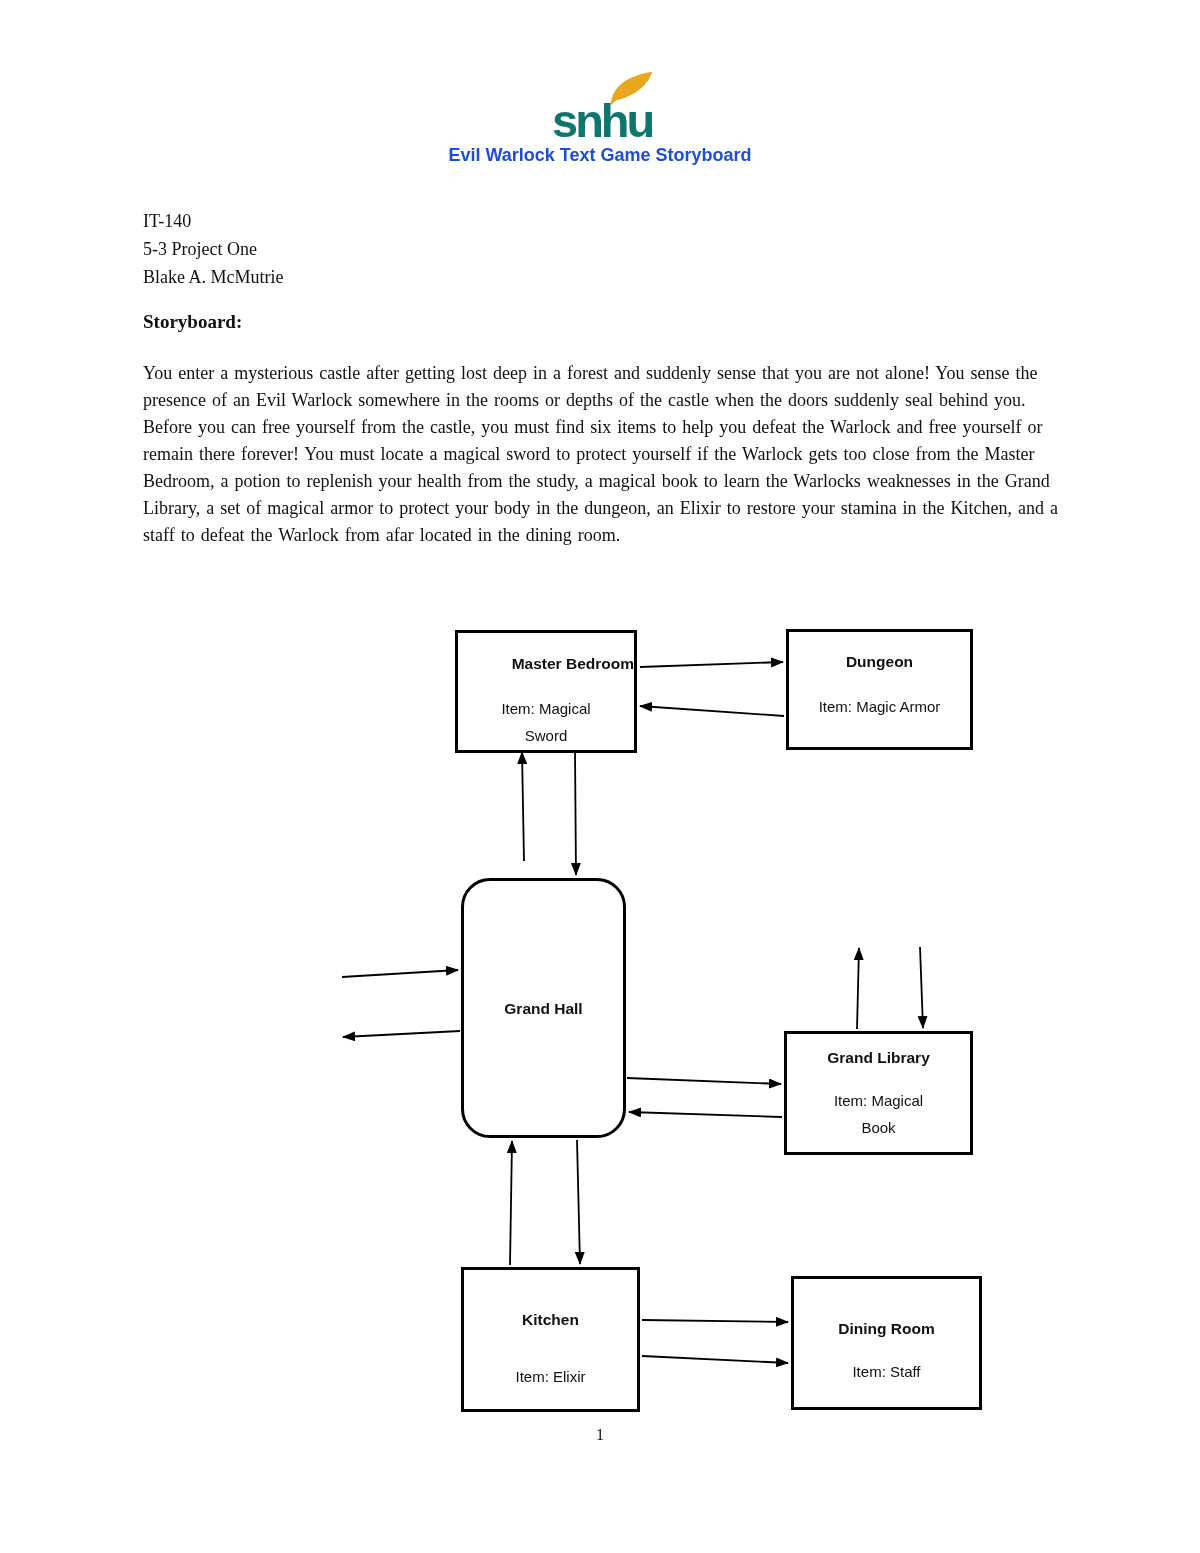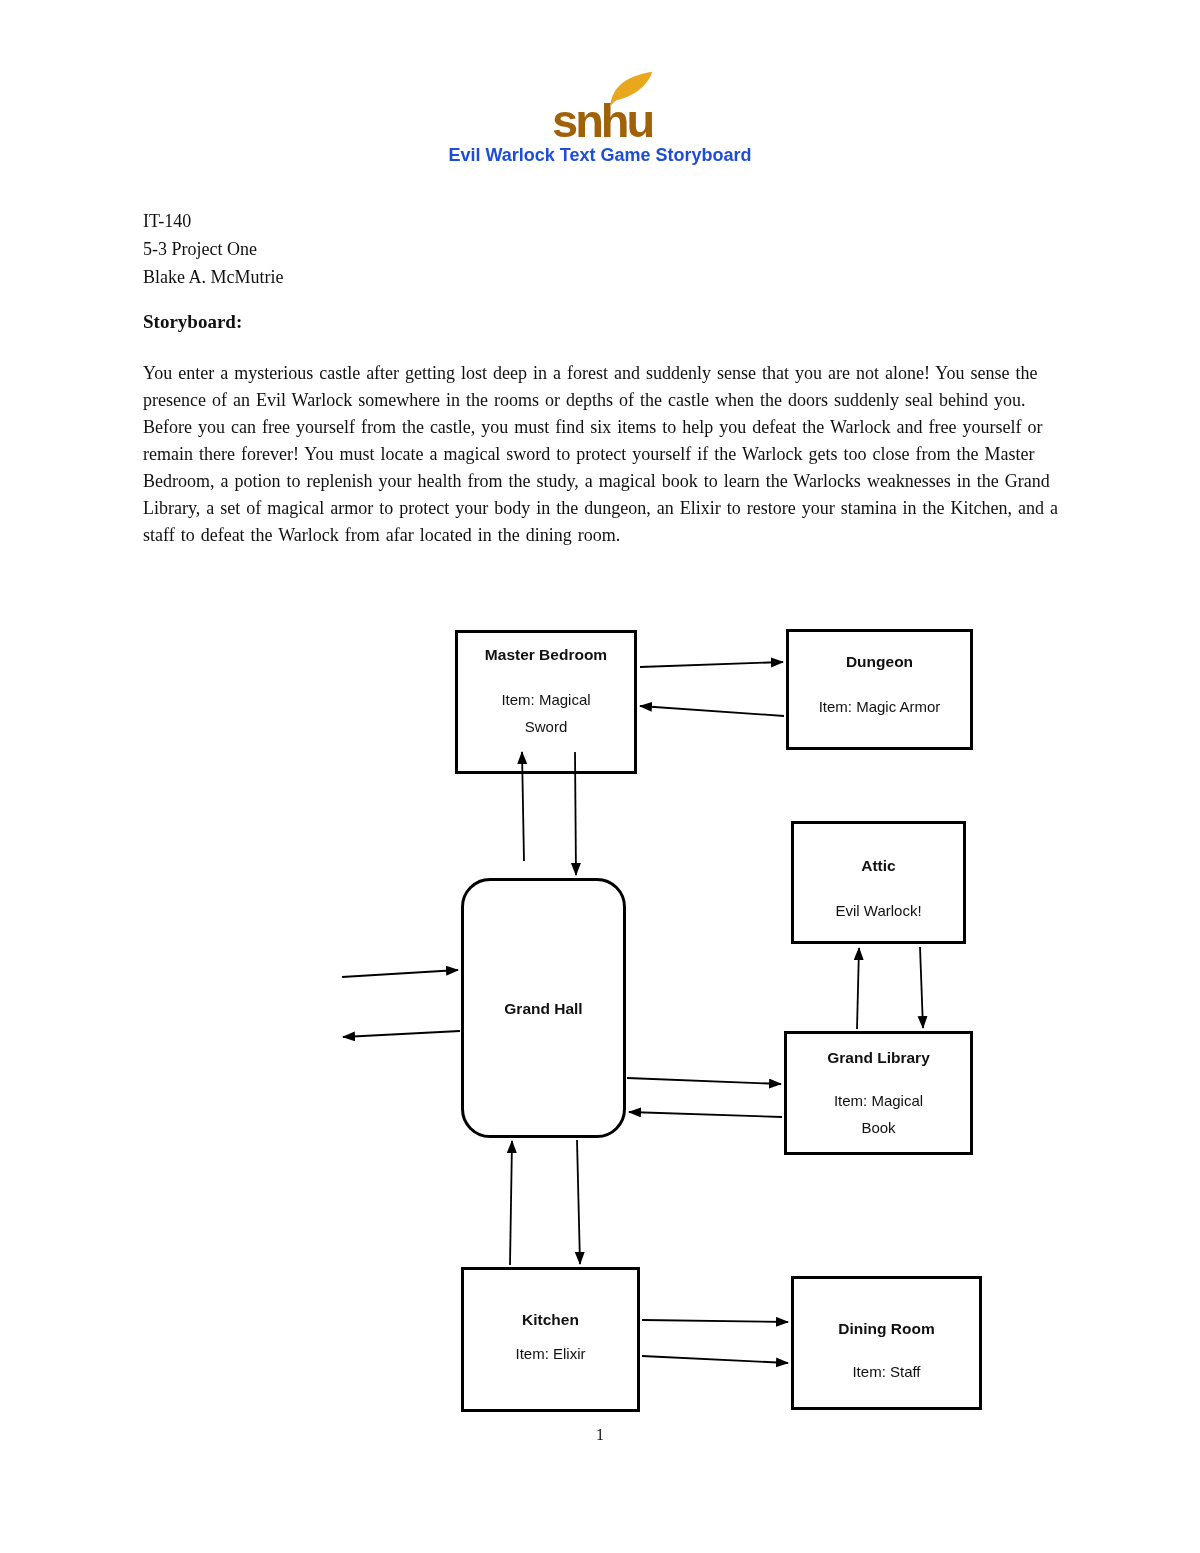--- a/index.html
+++ b/index.html
@@ -19,21 +19,21 @@
     transform:translateX(-50%);
     width:96px; height:58px;
   }
   .logo-text{
     position:absolute; left:0; bottom:0;
     font-family:"Liberation Sans", sans-serif;
     font-weight:bold;
     font-size:47px;
     letter-spacing:-3px;
     line-height:1;
-    color:#a16207;
+    color:#0f766e;
   }
   .logo-leaf{
     position:absolute;
     right:-6px; top:-16px;
     width:46px; height:36px;
   }
   .doc-title{
     position:absolute;
     top:145px; left:0; width:100%;
     text-align:center;
@@ -73,33 +73,33 @@
     box-sizing:border-box;
     display:flex;
     flex-direction:column;
     align-items:center;
     font-family:"Liberation Sans", sans-serif;
     font-size:15px;
     text-align:center;
   }
   .room-title{font-weight:bold; font-size:15.5px; line-height:19px;}
   .room-item{line-height:27px; max-width:125px; margin:0 auto;}
-  .rb-master-bedroom{left:455px; top:630px; width:182px; height:144px; padding-top:12px;}
+  .rb-master-bedroom{left:455px; top:630px; width:182px; height:123px; padding-top:21px;align-items:flex-end;}
   .rb-master-bedroom .room-title{margin-bottom:22px;}
   .rb-dungeon{left:786px; top:629px; width:187px; height:121px; padding-top:20px;}
   .rb-dungeon .room-title{margin-bottom:22px;}
   .rb-attic{left:791px; top:821px; width:175px; height:123px; padding-top:32px;}
   .rb-attic .room-title{margin-bottom:22px;}
   .rb-study{left:168px; top:935px; width:172px; height:137px; padding-top:30px;}
   .rb-study .room-title{margin-bottom:24px;}
   .rb-grand-hall{left:461px; top:878px; width:165px; height:260px; justify-content:center; padding-top:0;border-radius:29px;}
   .rb-grand-library{left:784px; top:1031px; width:189px; height:124px; padding-top:14px;}
   .rb-grand-library .room-title{margin-bottom:20px;}
   .rb-kitchen{left:461px; top:1267px; width:179px; height:145px; padding-top:40px;}
-  .rb-kitchen .room-title{margin-bottom:11px;}
+  .rb-kitchen .room-title{margin-bottom:34px;}
   .rb-dining-room{left:791px; top:1276px; width:191px; height:134px; padding-top:40px;}
   .rb-dining-room .room-title{margin-bottom:20px;}
   #arrow-layer{
     position:absolute; left:0; top:0;
     width:1200px; height:1553px;
     pointer-events:none;
   }
   
   .page-number{
     position:absolute;
@@ -134,24 +134,20 @@
   <p class="story">You enter a mysterious castle after getting lost deep in a forest and suddenly sense that you are not alone! You sense the presence of an Evil Warlock somewhere in the rooms or depths of the castle when the doors suddenly seal behind you. Before you can free yourself from the castle, you must find six items to help you defeat the Warlock and free yourself or remain there forever! You must locate a magical sword to protect yourself if the Warlock gets too close from the Master Bedroom, a potion to replenish your health from the study, a magical book to learn the Warlocks weaknesses in the Grand Library, a set of magical armor to protect your body in the dungeon, an Elixir to restore your stamina in the Kitchen, and a staff to defeat the Warlock from afar located in the dining room.</p>
 
   <div class="room rb-master-bedroom">
     <div class="room-title">Master Bedroom</div>
     <div class="room-item">Item: Magical Sword</div>
   </div>
   <div class="room rb-dungeon">
     <div class="room-title">Dungeon</div>
     <div class="room-item">Item: Magic Armor</div>
   </div>
-  <div class="room rb-attic">
-    <div class="room-title">Attic</div>
-    <div class="room-item">Evil Warlock!</div>
-  </div>
   <div class="room rb-grand-hall">
     <div class="room-title">Grand Hall</div>
   </div>
   <div class="room rb-grand-library">
     <div class="room-title">Grand Library</div>
     <div class="room-item">Item: Magical Book</div>
   </div>
   <div class="room rb-kitchen">
     <div class="room-title">Kitchen</div>
     <div class="room-item">Item: Elixir</div>

